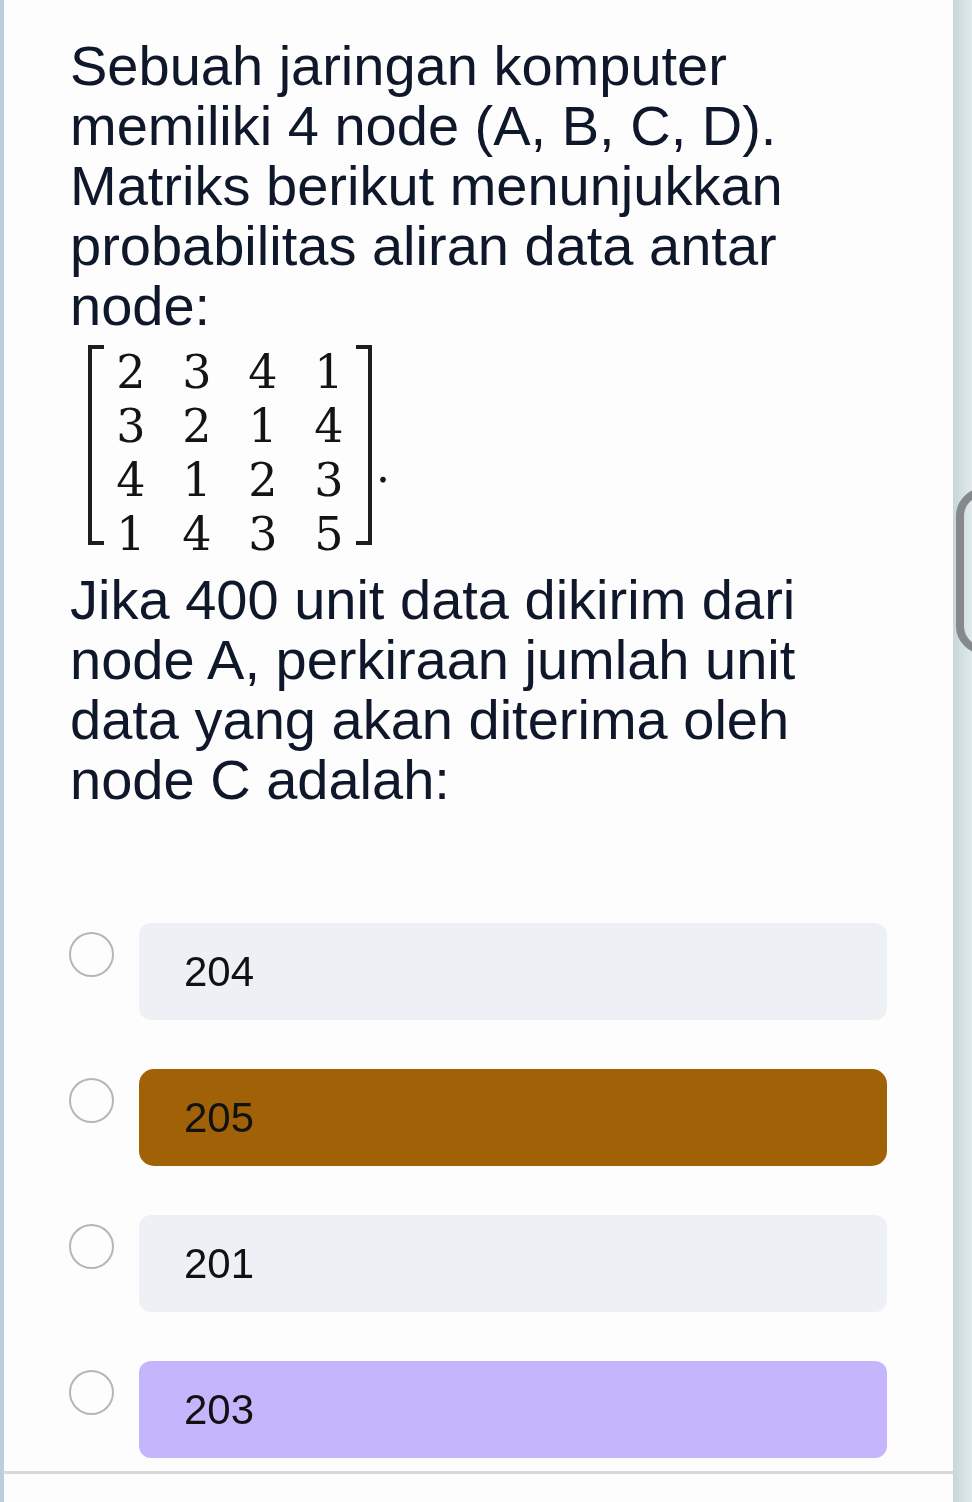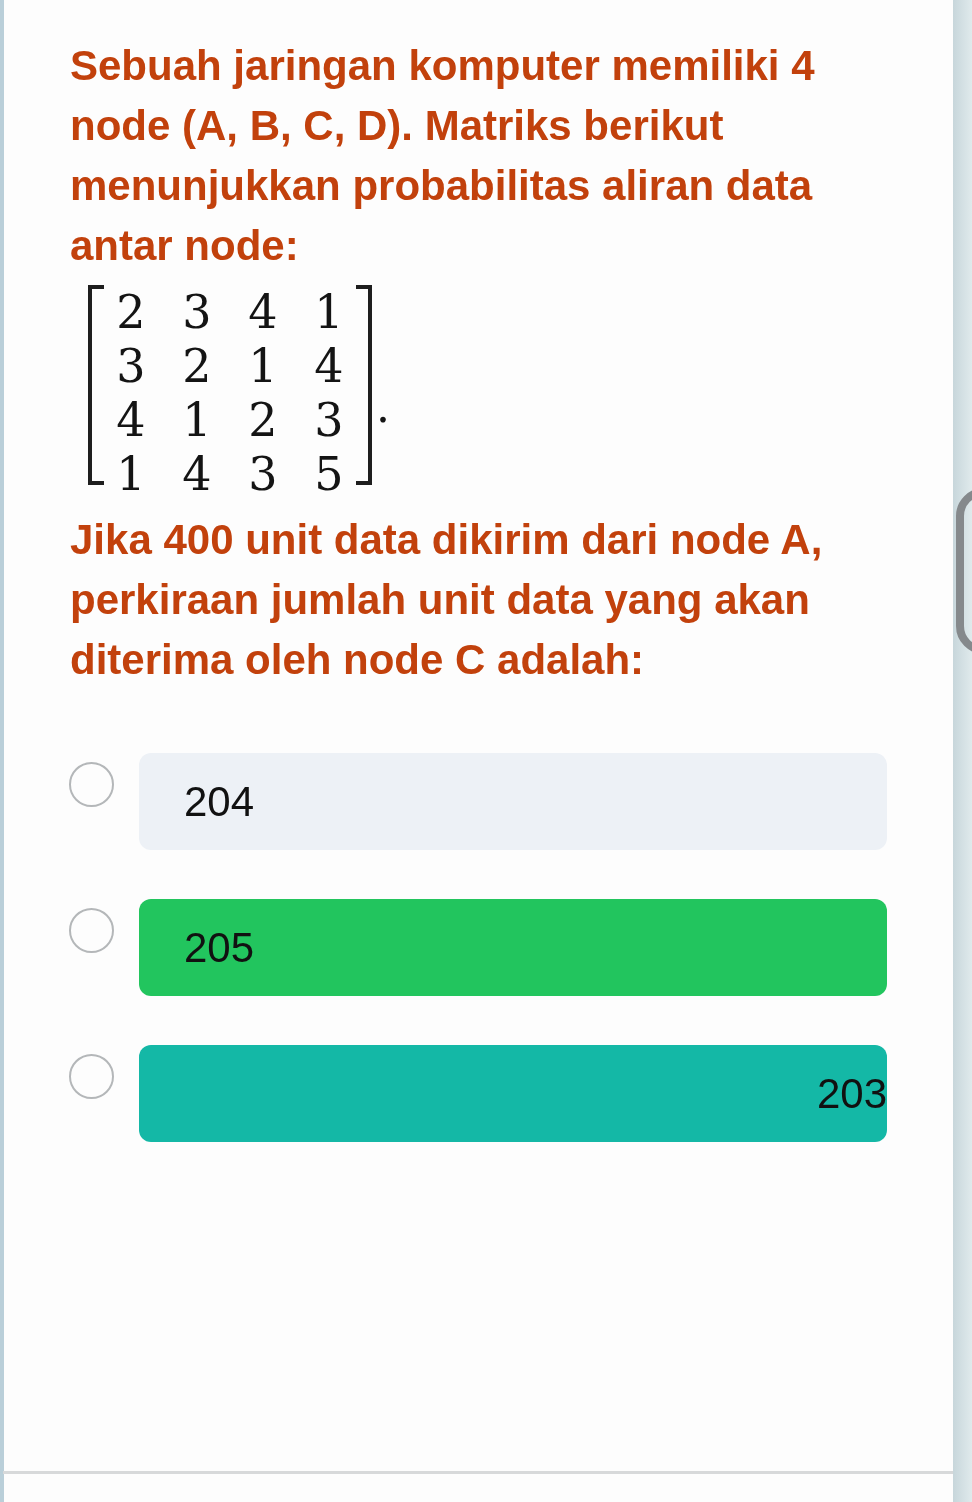--- a/index.html
+++ b/index.html
@@ -38,25 +38,24 @@
 
   
   .content {
     position: absolute;
     left: 4px; top: 0;
     width: 949px;
     padding: 36px 66px 0 66px;
   }
 
   .q-text {
-    font-size: 42px;
+    font-size: 56px;
     line-height: 60px;
     letter-spacing: 0px;
-    color: #c2410c;
-    font-weight: bold;
+    color: #0f172a;
   }
   .q-text.second { margin-top: 25px; }
 
   
   .matrix-wrap {
     position: relative;
     margin: 9px 0 0 18px;   
     width: 284px;
     height: 200px;
   }
@@ -92,21 +91,21 @@
     position: absolute;
     right: -18px;
     top: 96px;
     font-family: "DejaVu Serif", "Liberation Serif", serif;
     font-size: 44px;
     color: #141414;
   }
 
   
   .options {
-    margin-top: 63px;
+    margin-top: 113px;
     margin-left: -1px;
   }
   .option-row {
     display: flex;
     align-items: flex-start;
     height: 97px;
     margin-bottom: 49px;
     cursor: pointer;
   }
   .option-row:last-child { margin-bottom: 0; }
@@ -185,29 +184,35 @@
       <div class="option-row">
         <div class="radio" style="border-color: rgb(180, 183, 185);"></div>
         <div class="option-box" style="background: rgb(237, 241, 246);">
           <span class="option-label">204</span>
         </div>
       </div>
 
 
       <div class="option-row">
         <div class="radio" style="border-color: rgb(180, 183, 185);"></div>
-        <div class="option-box" style="background: #22c55e;">
+        <div class="option-box" style="background: #a16207; border-radius: 15px;">
           <span class="option-label">205</span>
         </div>
       </div>
 
-
-      <div class="option-row">
-        <div class="radio" style="border-color: rgb(180, 183, 185);"></div>
-        <div class="option-box" style="background: #14b8a6; justify-content: flex-end;">
+      <div class="option-row">
+        <div class="radio" style="border-color: rgb(180, 183, 185);"></div>
+        <div class="option-box" style="background: rgb(237, 241, 246);">
+          <span class="option-label">201</span>
+        </div>
+      </div>
+
+      <div class="option-row">
+        <div class="radio" style="border-color: rgb(180, 183, 185);"></div>
+        <div class="option-box" style="background: #c4b5fd;">
           <span class="option-label">203</span>
         </div>
       </div>
 
     </div>
   </div>
 
   <div class="divider" style="background: rgb(215, 217, 218);"></div>
 </div>
 

